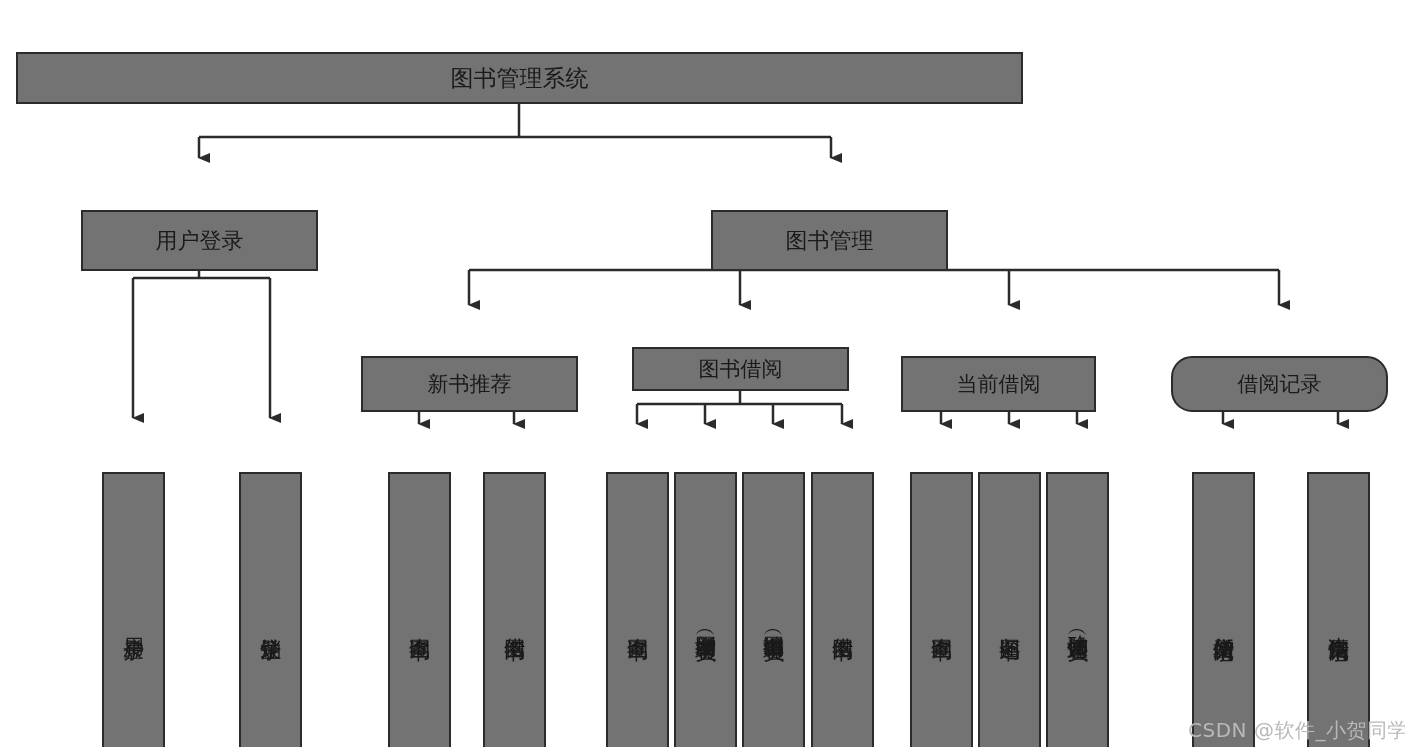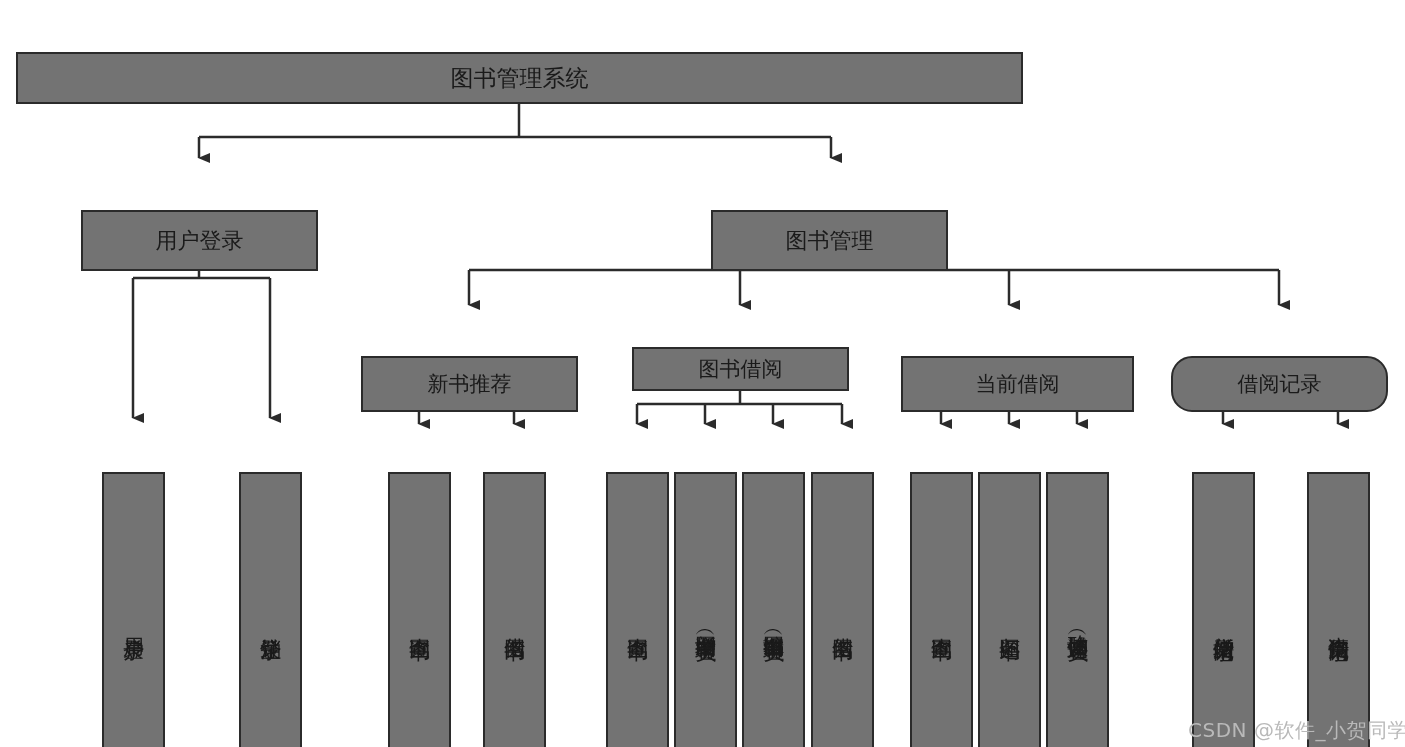--- a/index.html
+++ b/index.html
@@ -134,21 +134,21 @@
   </div>
 
   <div class="node lvl2" style="left:361px; top:318px; width:217px; height:56px;">
     <span class="label">新书推荐</span>
   </div>
 
   <div class="node lvl2" style="left:632px; top:309px; width:217px; height:44px;">
     <span class="label">图书借阅</span>
   </div>
 
-  <div class="node lvl2" style="left:901px; top:318px; width:233px; height:56px;">
+  <div class="node lvl2" style="left:901px; top:318px; width:195px; height:56px;">
     <span class="label">当前借阅</span>
   </div>
 
   <div class="node lvl2" style="left:1171px; top:318px; width:217px; height:56px;border-radius:21px;">
     <span class="label">借阅记录</span>
   </div>
 
   <div class="node leaf" style="left:102px; top:434px; width:63px; height:301px;">
     <span class="label">用户登录</span>
   </div>

